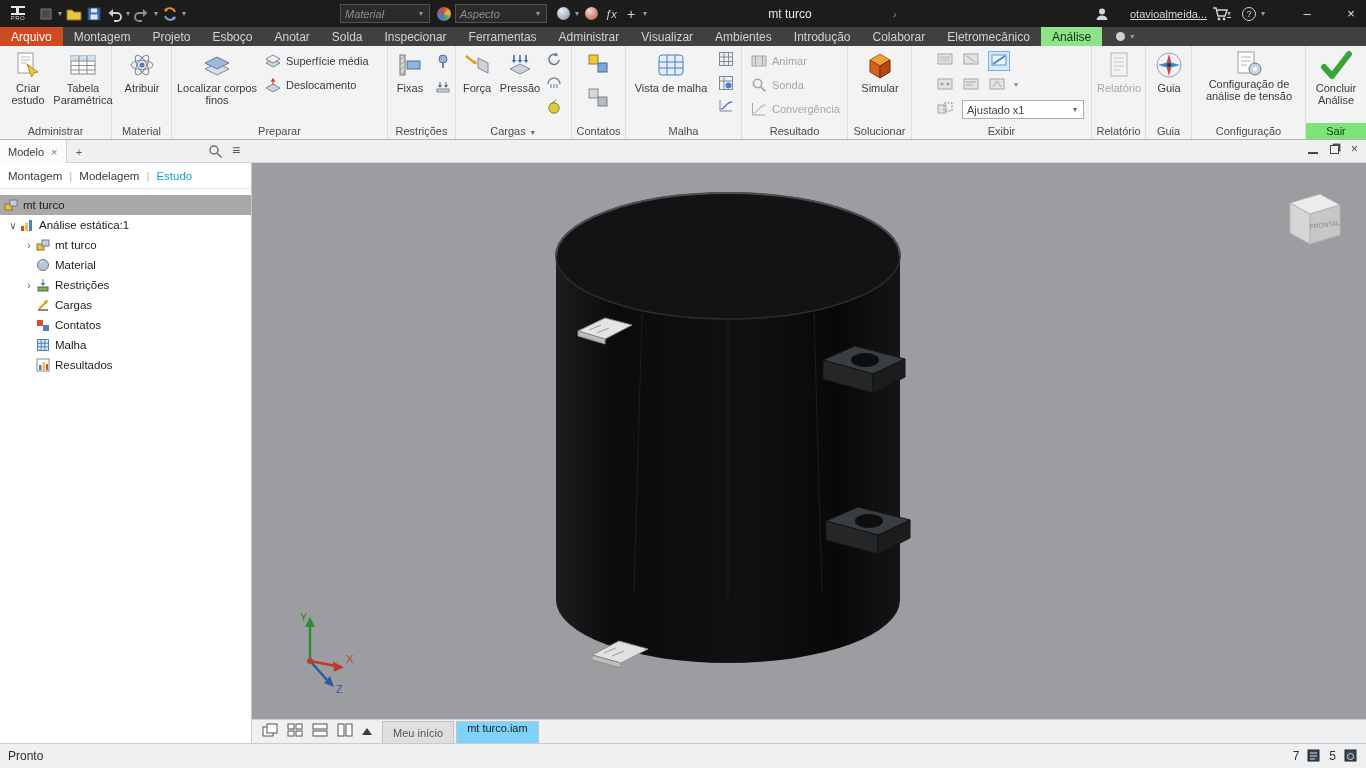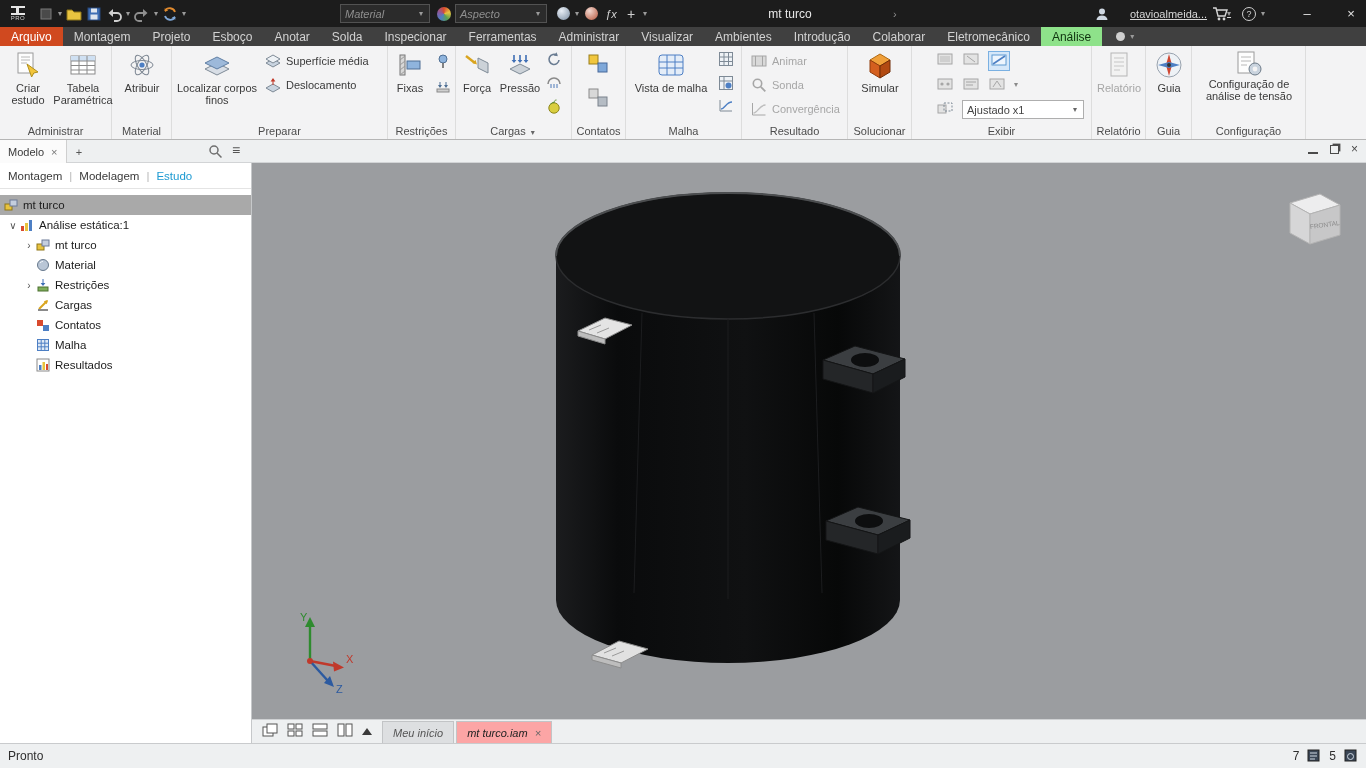--- a/index.html
+++ b/index.html
@@ -88,25 +88,25 @@
 
   
   .viewport { position:absolute; top:163px; left:252px; width:1114px; height:556px;
     background:#9b9da0; overflow:hidden; }
   .scene { position:absolute; inset:0; }
   .viewcube { position:absolute; top:18px; right:14px; width:76px; height:76px; }
   .triad { position:absolute; left:38px; bottom:26px; width:70px; height:84px; }
 
   
   .docbar { position:absolute; top:719px; left:252px; width:1114px; height:24px;
-    background:#eef0f1; border-top:1px solid #cfd1d3; display:flex; align-items:flex-end; font-size:11px;font-style:italic; }
+    background:#eef0f1; border-top:1px solid #cfd1d3; display:flex; align-items:flex-end; font-size:11px; }
   .dicons { display:flex; align-items:center; gap:9px; padding:0 10px 4px 10px; }
   .dtab { height:22px; display:flex; align-items:center; padding:0 10px; gap:7px;
     border:1px solid #c2c4c6; border-bottom:none; background:#dddfe1; color:#555; margin-right:2px; }
-  .dtab.active { background:#fca5a5; color:#222; }
+  .dtab.active { background:#7dd3fc; color:#222;flex-direction:column; }
   .tri-up { width:0; height:0; border-left:5px solid transparent; border-right:5px solid transparent;
     border-bottom:7px solid #3a3a3a; }
 
   
   .statusbar { position:absolute; top:743px; left:0; width:1366px; height:25px;
     background:#eef0f1; border-top:1px solid #c9cbcd; display:flex; align-items:center;
     font-size:12px; color:#2e2e2e; padding:0 8px; }
   .st-right { margin-left:auto; display:flex; align-items:center; gap:8px; }
   .st-num { font-size:12px; color:#2e2e2e; }
 </style>
@@ -580,20 +580,31 @@
               <path d="M6 7h10M6 11h10M6 15h6" stroke="#b8b8b8"></path>
               <circle cx="20" cy="19" r="6" fill="#c9d3de" stroke="#6c7a88"></circle>
               <circle cx="20" cy="19" r="2.4" fill="#f3f3f4"></circle>
             </svg>
         </span>
         <span>Configuração de análise de tensão</span>
       </div>
       <div class="rg-label">Configuração</div>
     </div>
 
+    <div class="rgroup" style="width:60px; border-right:none;">
+      <div class="bb" style="left:4px; width:52px;">
+        <span class="bic">
+          <svg width="34" height="30">
+              <path d="M5 17l8 9L30 4" fill="none" stroke="#38a437" stroke-width="6" stroke-linecap="round" stroke-linejoin="round"></path>
+            </svg>
+        </span>
+        <span>Concluir Análise</span>
+      </div>
+      <div class="rg-label green">Sair</div>
+    </div>
   </div>
 
   <div class="panelstrip">
     <div class="ptab">
       <span>Modelo</span>
       <span style="color:#777; font-size:11px;">×</span>
     </div>
     <div class="ptab-plus">+</div>
     <span class="pstrip-ic" style="left:208px;">
       <svg width="15" height="15">

